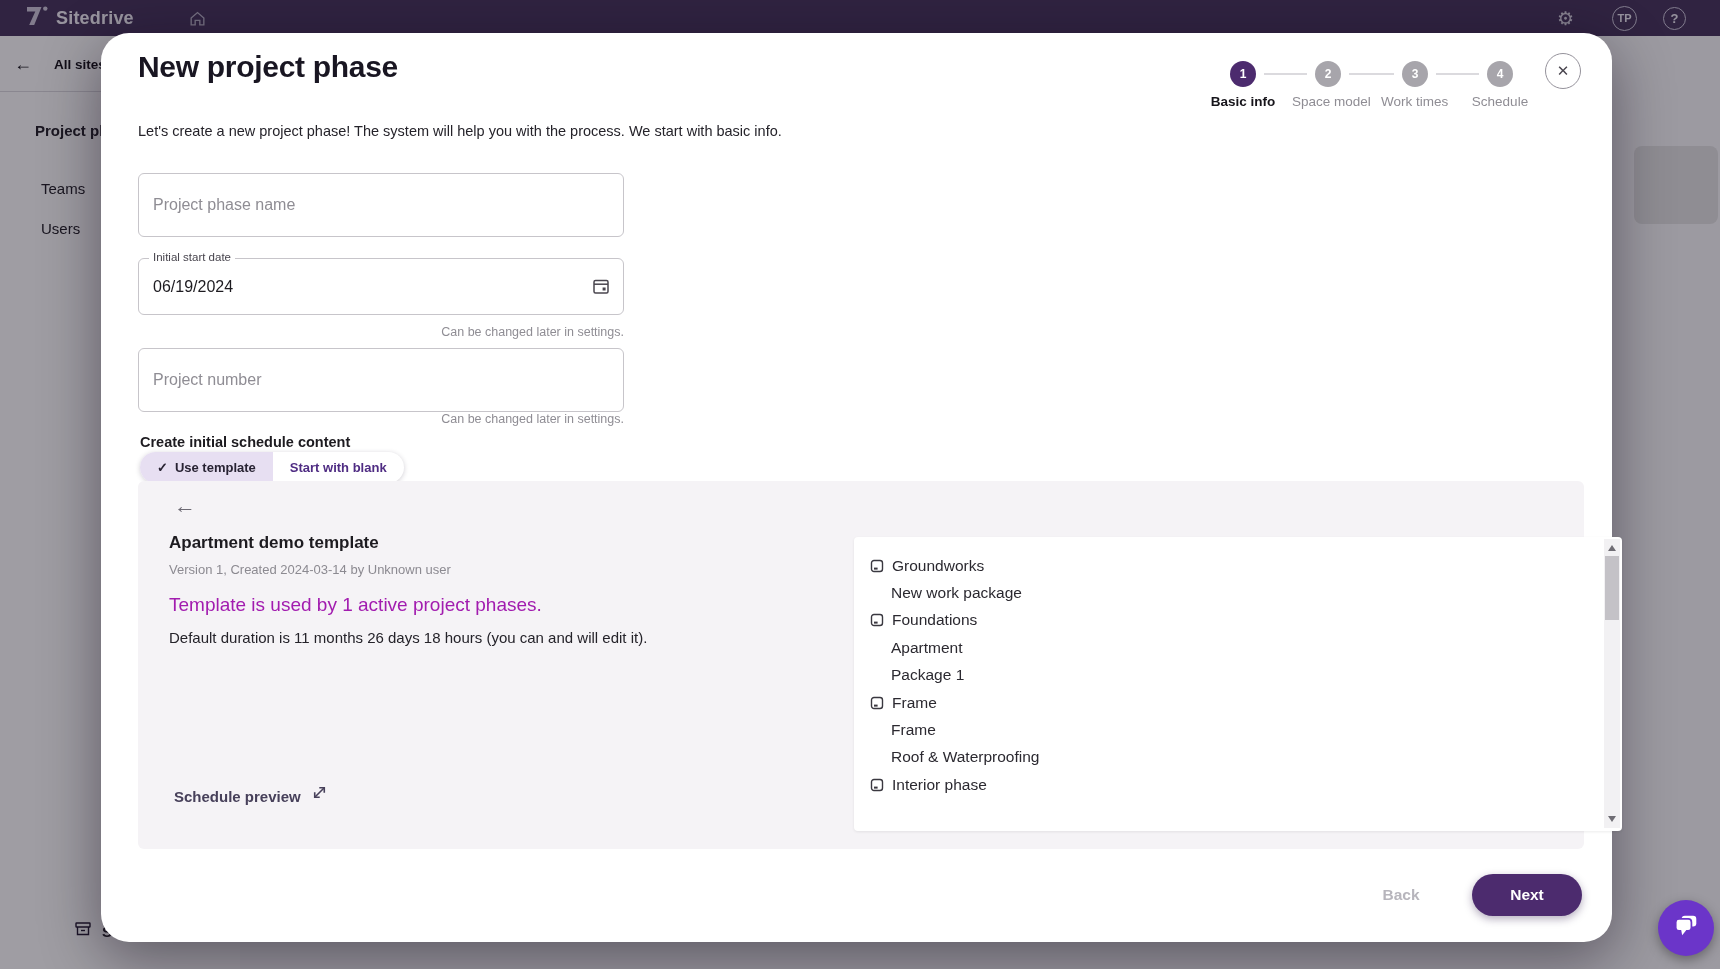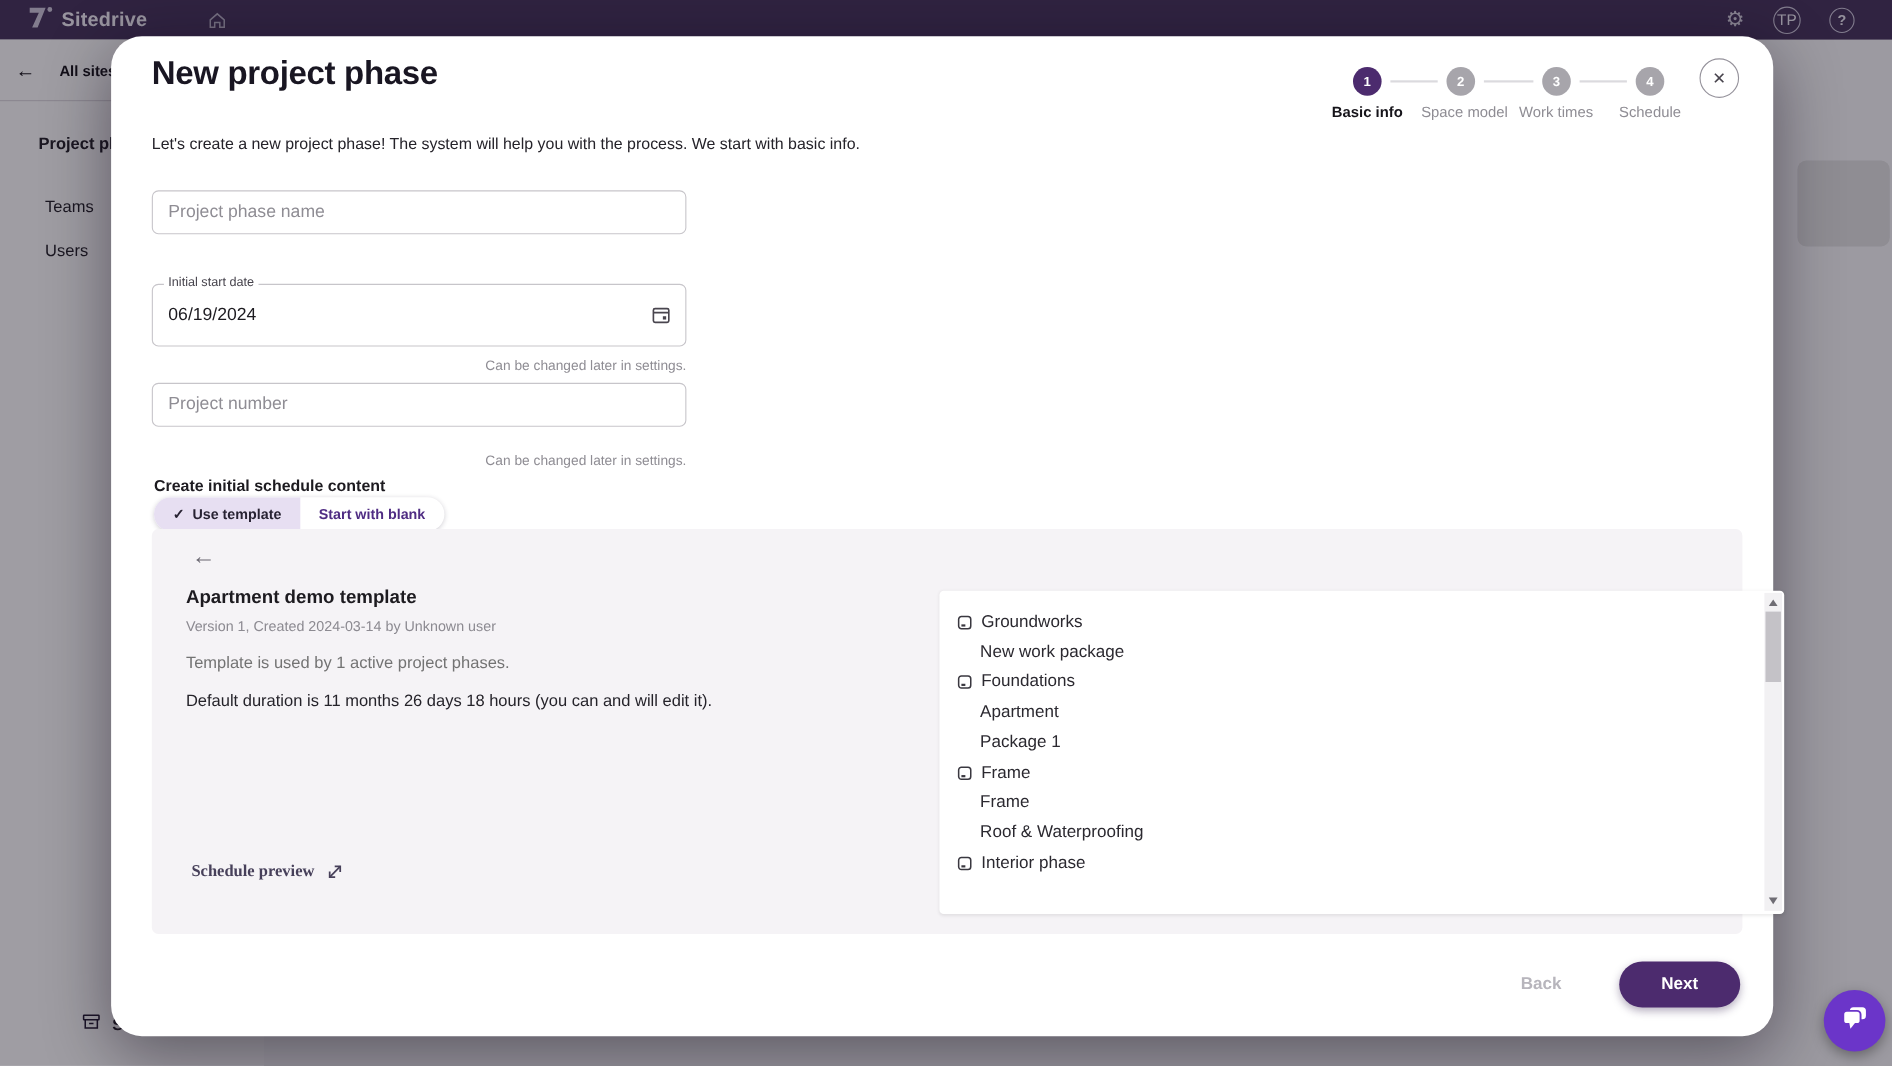--- a/index.html
+++ b/index.html
@@ -13,21 +13,21 @@
     position: absolute; top: 0; left: 0; right: 0; height: 36px;
     background: #46345c; display: flex; align-items: center;
   }
   .brand { display: flex; align-items: center; gap: 8px; margin-left: 26px; }
   .brand-text { color: #f4f1f8; font-size: 18px; font-weight: 800; letter-spacing: .2px; text-align: right; }
   .tb-home { margin-left: 54px; display: flex; align-items: center; }
   .tb-right { margin-left: auto; margin-right: 34px; display: flex; align-items: center; gap: 26px; }
   .gear { font-size: 19px; color: #d7d2e0; line-height: 1; cursor: pointer; }
   .avatar {
     width: 25px; height: 25px; border-radius: 50%; border: 1.6px solid #cfc9dc;
-    color: #efecf5; font-size: 14px; font-weight: 400; display: flex; align-items: center; justify-content: center;
+    color: #efecf5; font-size: 11px; font-weight: 700; display: flex; align-items: center; justify-content: center; margin-left: 12px;
   }
   .helpbtn {
     width: 23px; height: 23px; border-radius: 50%; border: 1.6px solid #cfc9dc;
     color: #efecf5; font-size: 13px; font-weight: 700; display: flex; align-items: center; justify-content: center;
   }
   .sidebar { position: absolute; top: 36px; left: 0; width: 240px; bottom: 0; background: #ffffff; }
   .allsites { position: absolute; top: 18px; left: 14px; display: flex; align-items: center; gap: 22px; cursor: pointer; }
   .allsites .arr { font-size: 18px; color: #141218; }
   .allsites .lbl { font-size: 13.5px; font-weight: 700; color: #141218; }
   .side-div { position: absolute; top: 55px; left: 0; width: 240px; height: 1px; background: #dcdadf; }
@@ -55,21 +55,21 @@
     position: absolute; top: 28px; width: 26px; height: 26px; border-radius: 50%;
     color: #fff; font-size: 12px; font-weight: 700; display: flex; align-items: center; justify-content: center;
     background: #a7a5ab;
   }
   .step-circle.active { background: #4c2b6e; }
   .step-line { position: absolute; top: 40px; height: 2px; background: #dbdade; }
   .step-label { position: absolute; top: 60px; width: 92px; text-align: center; font-size: 13.5px; line-height: 1.3; color: #8f8d94; }
   .step-label.active { color: #16141a; font-weight: 700; }
   
   .tf {
-    position: absolute; left: 37px; width: 486px; height: 40px;
+    position: absolute; left: 37px; width: 486px; height: 64px;
     border: 1px solid #c7c5ca; border-radius: 6px; background: #fff;
     font-family: "Liberation Sans", sans-serif; font-size: 16px; color: #1d1b20; padding: 0 14px;
   }
   .tf::placeholder { color: #8f8d94; }
   .datebox { position: absolute; left: 37px; top: 225px; width: 486px; height: 57px; border: 1px solid #c7c5ca; border-radius: 6px; }
   .datebox .flabel {
     position: absolute; top: -8px; left: 10px; background: #fff; padding: 0 4px;
     font-size: 11.5px; color: #47444d;
   }
   .datebox input {
@@ -87,23 +87,23 @@
   .tab { display: flex; align-items: center; padding: 0 17px; font-size: 13px; font-weight: 700; cursor: pointer; }
   .tab.selected { background: #e7dff2; color: #282333; gap: 7px; }
   .tab.blank { color: #4f2c83; }
   .panel {
     position: absolute; left: 37px; top: 448px; width: 1446px; height: 368px;
     background: #f5f3f6; border-radius: 6px;
   }
   .p-back { position: absolute; left: 36px; top: 12px; font-size: 22px; color: #6d6a74; background: none; border: 0; cursor: pointer; }
   .p-name { position: absolute; left: 31px; top: 52px; font-size: 17px; font-weight: 700; color: #1d1b20; }
   .p-version { position: absolute; left: 31px; top: 81px; font-size: 13px; color: #8c8a91; }
-  .p-usage { position: absolute; left: 31px; top: 113px; font-size: 15px; color: #737373; }
+  .p-usage { position: absolute; left: 31px; top: 113px; font-size: 19px; color: #a21caf; }
   .p-duration { position: absolute; left: 31px; top: 148px; font-size: 15px; color: #25232a; }
-  .p-preview { position: absolute; left: 36px; top: 303px; display: flex; align-items: flex-start; gap: 10px; cursor: pointer; font-family: Liberation Serif, serif; }
+  .p-preview { position: absolute; left: 36px; top: 303px; display: flex; align-items: flex-end; gap: 10px; cursor: pointer; }
   .p-preview .lbl { font-size: 15px; font-weight: 600; color: #47405a; }
   
   .tlist {
     position: absolute; left: 716px; top: 56px; width: 768px; height: 294px;
     background: #fff; border-radius: 4px; box-shadow: 0 1px 3px rgba(0,0,0,.08); overflow: hidden;
   }
   .tlist-inner { padding-top: 15px; }
   .trow { display: flex; align-items: center; height: 27.4px; font-size: 15.5px; color: #2b2930; }
   .trow.ph { padding-left: 16px; gap: 8px; }
   .trow.it { padding-left: 37px; }

